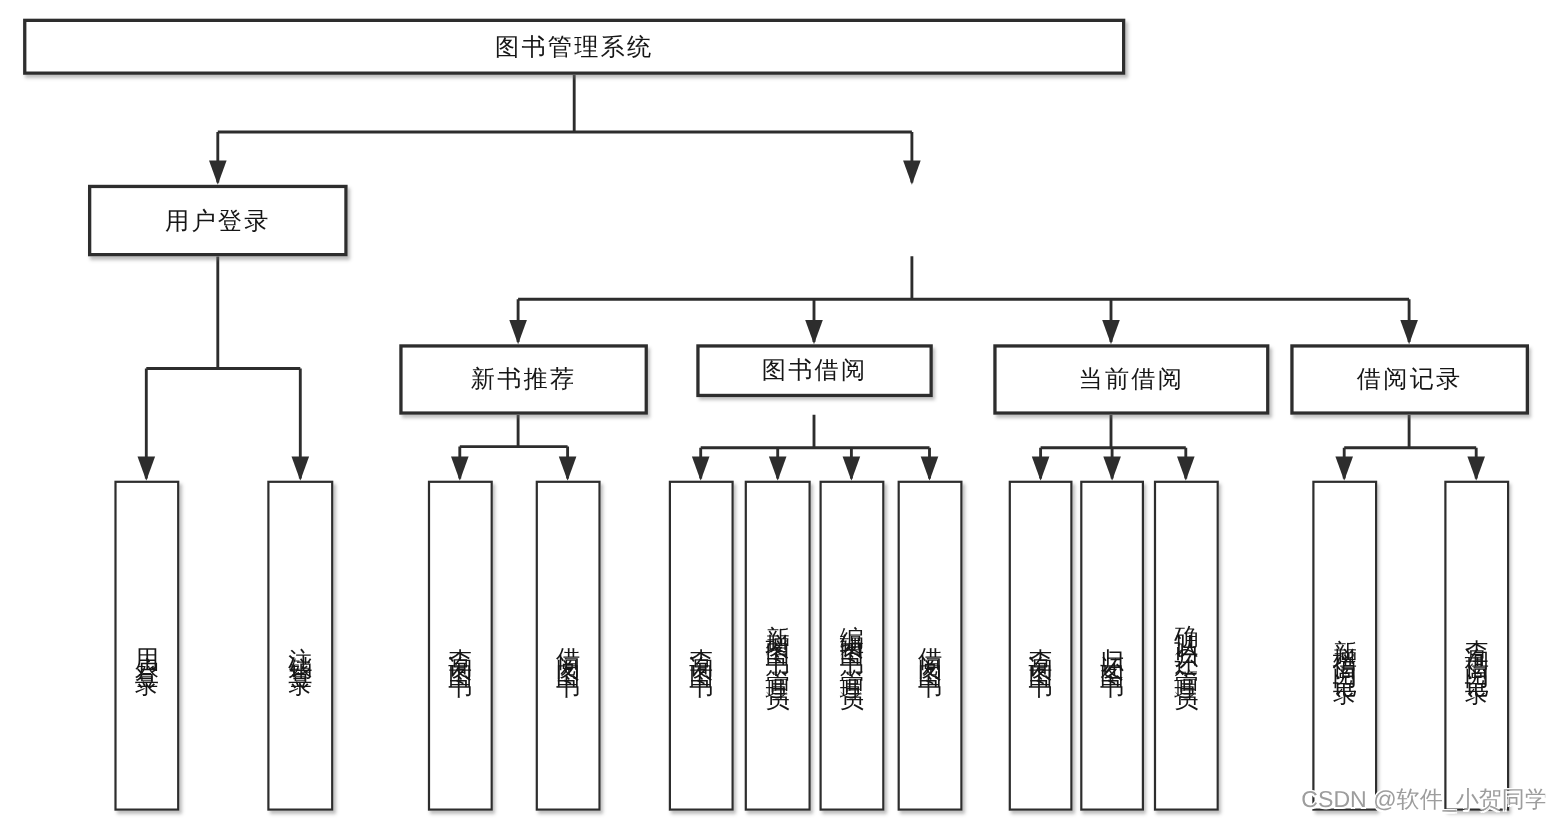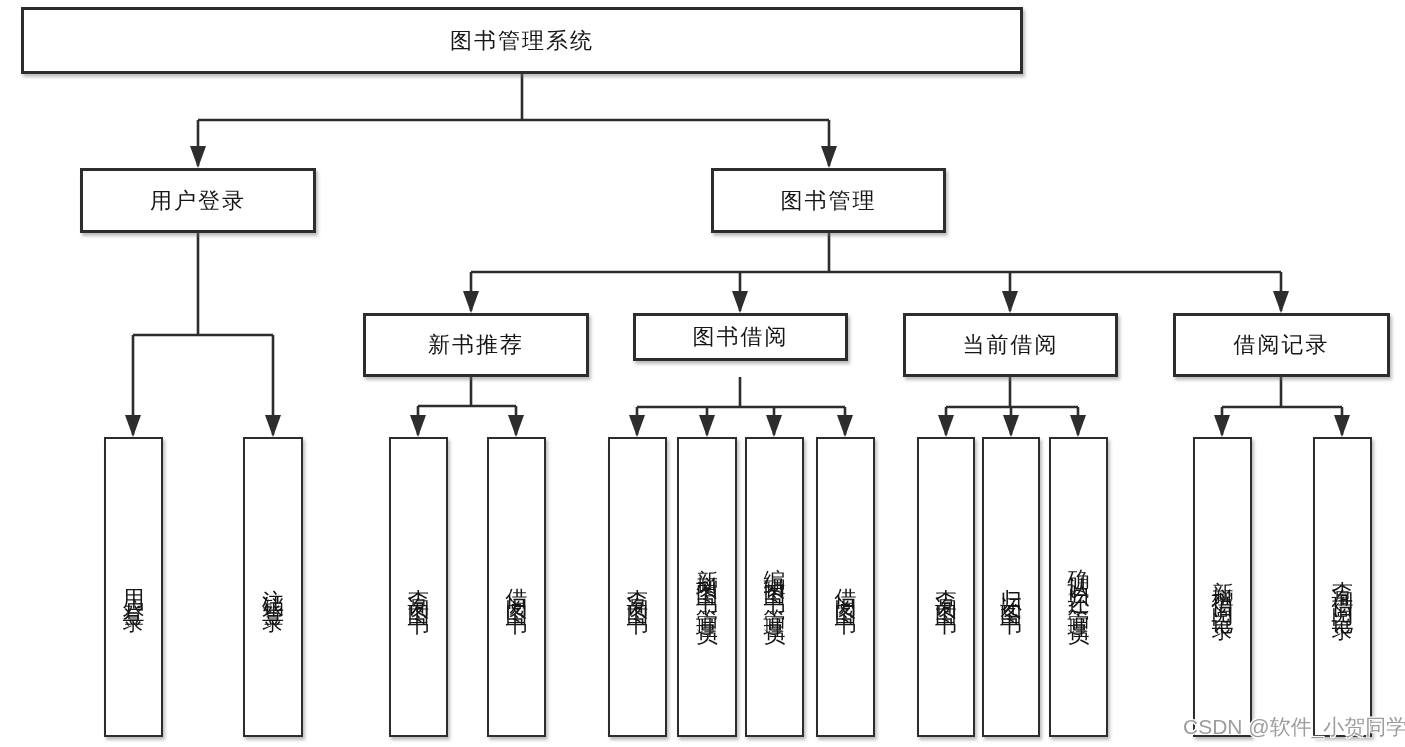--- a/index.html
+++ b/index.html
@@ -76,28 +76,27 @@
       <polygon points="766,415 782,415 774,437"></polygon>
       <polygon points="837,415 853,415 845,437"></polygon>
       <polygon points="938,415 954,415 946,437"></polygon>
       <polygon points="1003,415 1019,415 1011,437"></polygon>
       <polygon points="1070,415 1086,415 1078,437"></polygon>
       <polygon points="1214,415 1230,415 1222,437"></polygon>
       <polygon points="1334,415 1350,415 1342,437"></polygon>
     </g>
   </svg>
 
-  <div class="node" style="left:21px; top:7px; width:1002px; height:67px">图书管理系统</div>
+  <div class="node" style="left:21px; top:17px; width:1002px; height:51px">图书管理系统</div>
 
   <div class="node" style="left:80px; top:168px; width:236px; height:65px">用户登录</div>
-  <div class="node" style="left:711px; top:168px; width:235px; height:65px">图书管理</div>
 
   <div class="node" style="left:363px; top:313px; width:226px; height:64px">新书推荐</div>
   <div class="node" style="left:633px; top:313px; width:215px; height:48px">图书借阅</div>
-  <div class="node" style="left:903px; top:313px; width:215px; height:64px">当前借阅</div>
+  <div class="node" style="left:903px; top:313px; width:251px; height:64px">当前借阅</div>
   <div class="node" style="left:1173px; top:313px; width:217px; height:64px">借阅记录</div>
 
   <div class="node leaf" style="left:104px; width:59px">用户登录</div>
   <div class="node leaf" style="left:243px; width:60px">注销登录</div>
 
   <div class="node leaf" style="left:389px; width:59px">查询图书</div>
   <div class="node leaf" style="left:487px; width:59px">借阅图书</div>
 
   <div class="node leaf" style="left:608px; width:59px">查询图书</div>
   <div class="node leaf" style="left:677px; width:60px">新增图书（管理员）</div>

